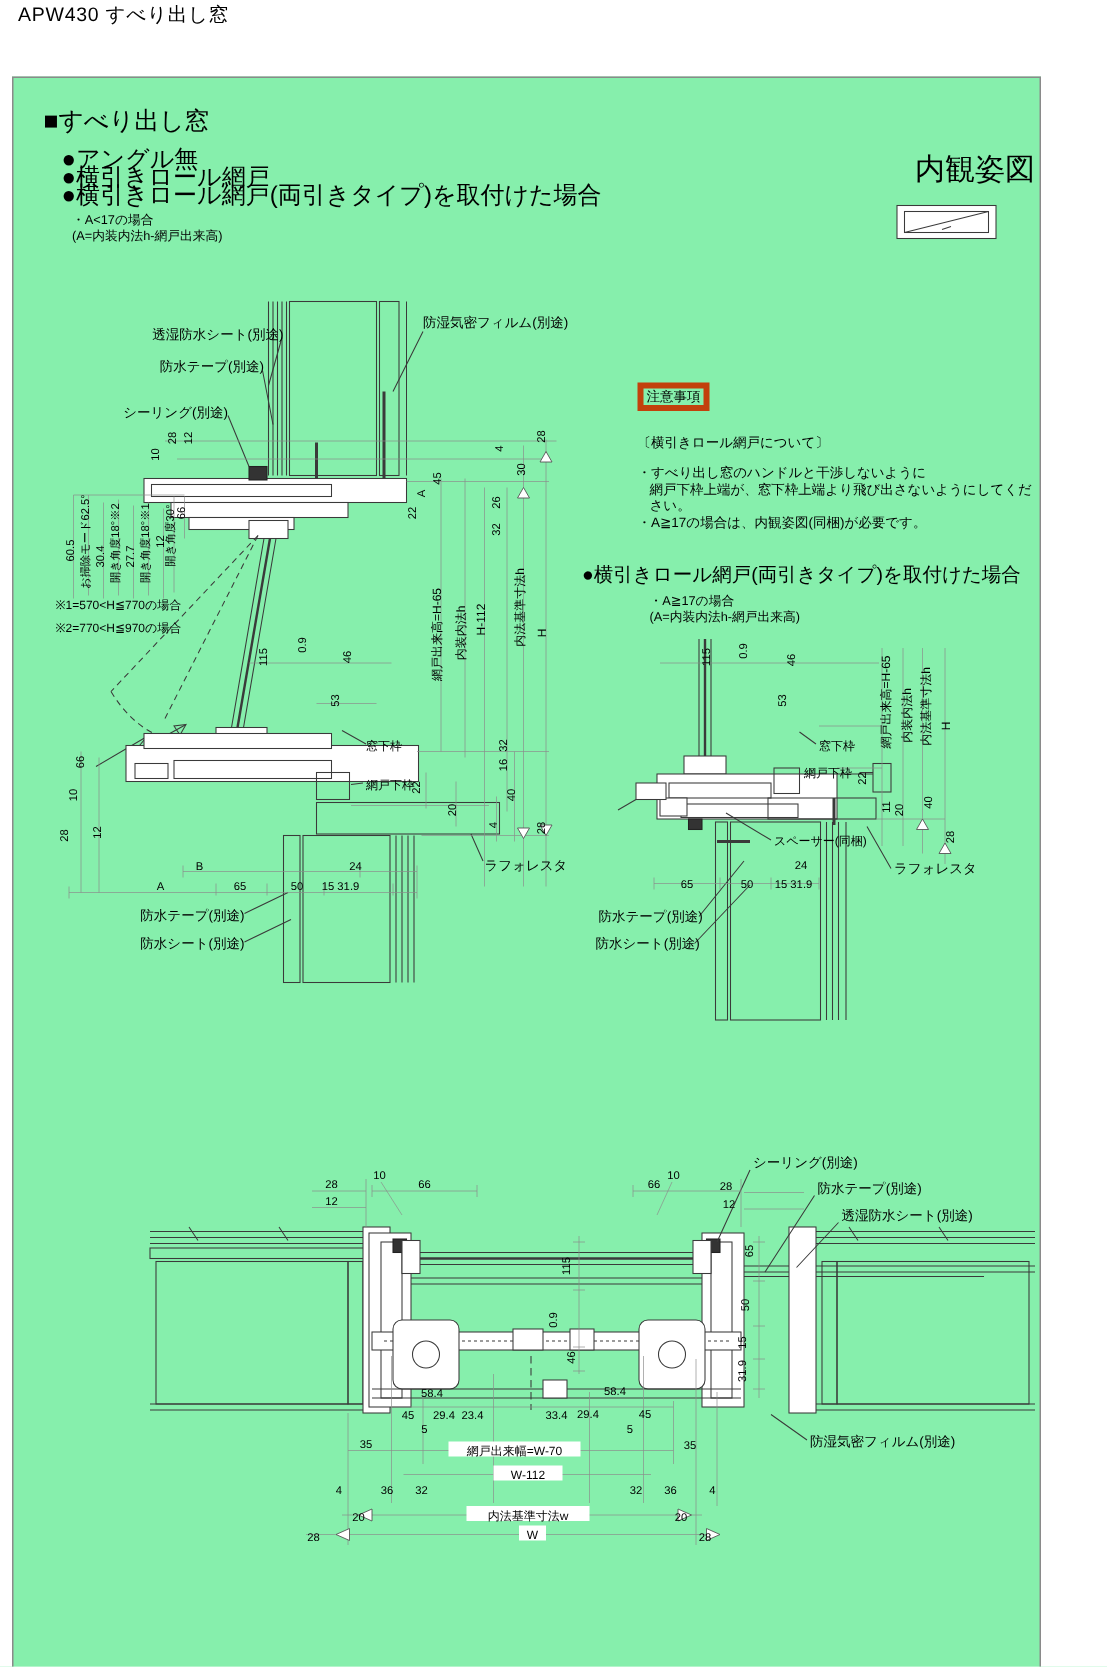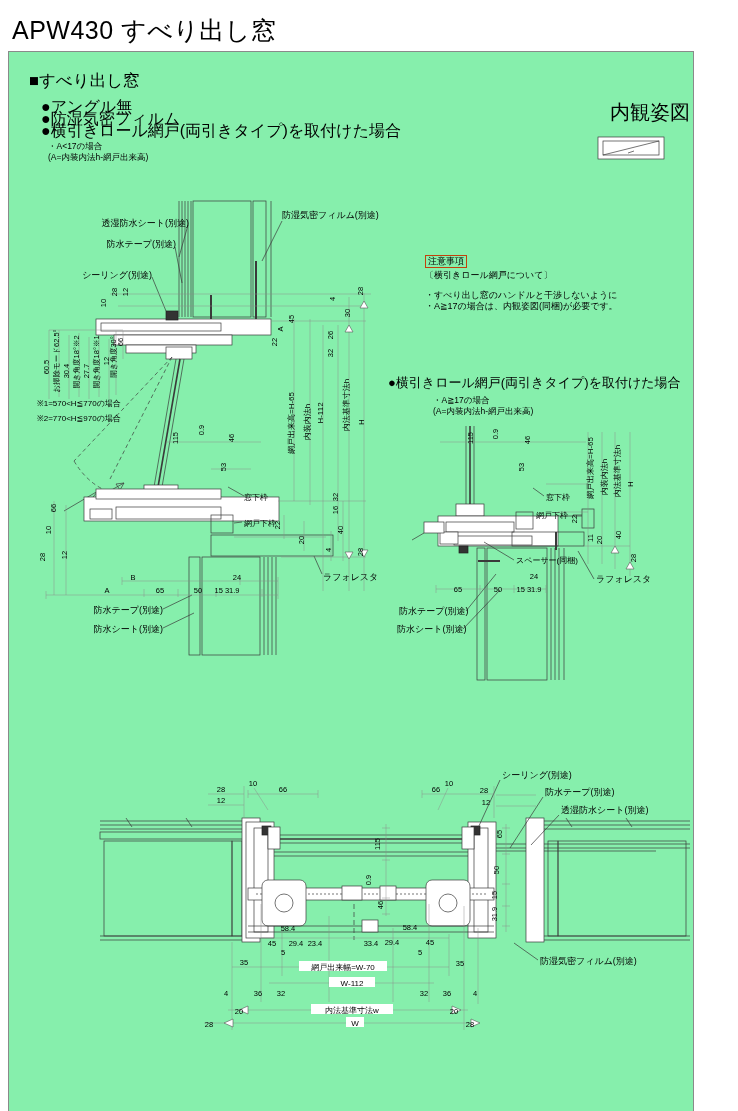--- a/index.html
+++ b/index.html
@@ -1,25 +1,25 @@
 <!DOCTYPE html>
 <html><head>
 <meta charset="utf-8">
 <style>
   html,body{margin:0;padding:0;background:#fff}
   body{width:738px;height:1111px;position:relative;font-family:"Liberation Sans",sans-serif;color:#000;overflow:hidden}
   .abs{position:absolute}
-  .page-title{left:12px;top:14px;font-size:25px;letter-spacing:.5px}
+  .page-title{left:12px;top:1px;font-size:13px;letter-spacing:.5px}
   .panel{left:8px;top:51px;width:684px;height:1073px;border:1px solid #8a8a8a;background:#86efac}
   .sec1{left:20px;top:18px;font-size:16.5px;font-weight:500}
   .bullet{left:32px;font-size:16px;line-height:12px;white-space:nowrap}
   .smallnote{left:39px;font-size:8.5px;line-height:10px;white-space:nowrap}
   .innerview{left:601px;top:47px;font-size:20px}
   .notes{left:416px;top:203px;width:272px;font-size:9px;line-height:11px}
-  .notes .title{display:inline-block;border:1px solid #c2410c;padding:0 2px;margin-bottom:2px}
+  .notes .title{display:inline-block;border:4px solid #c2410c;padding:0 2px;margin-bottom:16px}
   .notes .mt{margin-top:9px}
   .notes .ind{padding-left:8px}
   .sec2{left:379px;top:322px;font-size:13px;font-weight:500;white-space:nowrap}
   svg{position:absolute;overflow:visible}
   svg text{font-family:"Liberation Sans",sans-serif;fill:#000}
   .t7{font-size:7.5px}.t8{font-size:8px}.t9{font-size:9px}
   .g path,.g rect,.g line,.g circle{stroke:#3a3a3a;stroke-width:.7;fill:none}
   .g .f{fill:#fff}
   .g .dk{fill:#333;stroke:#222}
   .r path,.r line{stroke:#8a8a8a;stroke-width:.45;fill:none}
@@ -29,36 +29,37 @@
 </style>
 </head>
 <body>
 
 <div class="abs page-title">APW430 すべり出し窓</div>
 
 <div class="abs panel">
 
   <div class="abs sec1">■すべり出し窓</div>
   <div class="abs bullet" style="top:49px">●アングル無</div>
-  <div class="abs bullet" style="top:61px">●防湿気密フィルム</div>
+  <div class="abs bullet" style="top:61px">●横引きロール網戸</div>
   <div class="abs bullet" style="top:73px">●横引きロール網戸(両引きタイプ)を取付けた場合</div>
   <div class="abs smallnote" style="top:89px">・A&lt;17の場合</div>
   <div class="abs smallnote" style="top:100px">(A=内装内法h-網戸出来高)</div>
 
   <div class="abs innerview">内観姿図</div>
   <svg class="g" style="left:588px;top:84px" width="70" height="26" viewBox="0 0 70 26">
     <rect x="1" y="1" width="66" height="22" class="f"></rect>
     <rect x="6" y="5" width="56" height="14" class="f"></rect>
     <path d="M6,19 L62,5 M31,17 l6,-2"></path>
   </svg>
 
   <div class="abs notes">
     <span class="title">注意事項</span>
     <div>〔横引きロール網戸について〕</div>
     <div class="mt">・すべり出し窓のハンドルと干渉しないように</div>
+    <div class="ind">網戸下枠上端が、窓下枠上端より飛び出さないようにしてください。</div>
     <div>・A≧17の場合は、内観姿図(同梱)が必要です。</div>
   </div>
 
   <div class="abs sec2">●横引きロール網戸(両引きタイプ)を取付けた場合</div>
   <div class="abs smallnote" style="left:424px;top:343px">・A≧17の場合</div>
   <div class="abs smallnote" style="left:424px;top:354px">(A=内装内法h-網戸出来高)</div>
 
   <svg style="left:17px;top:147px" width="365" height="470" viewBox="0 0 365 470">
     <defs>
       <pattern id="insV1" width="58" height="26" patternUnits="userSpaceOnUse">

